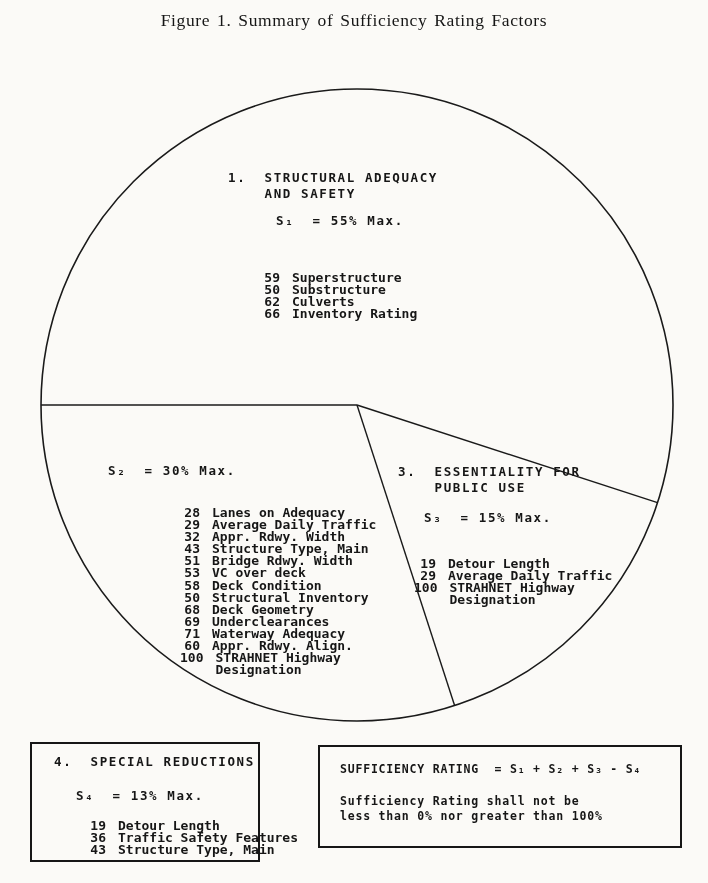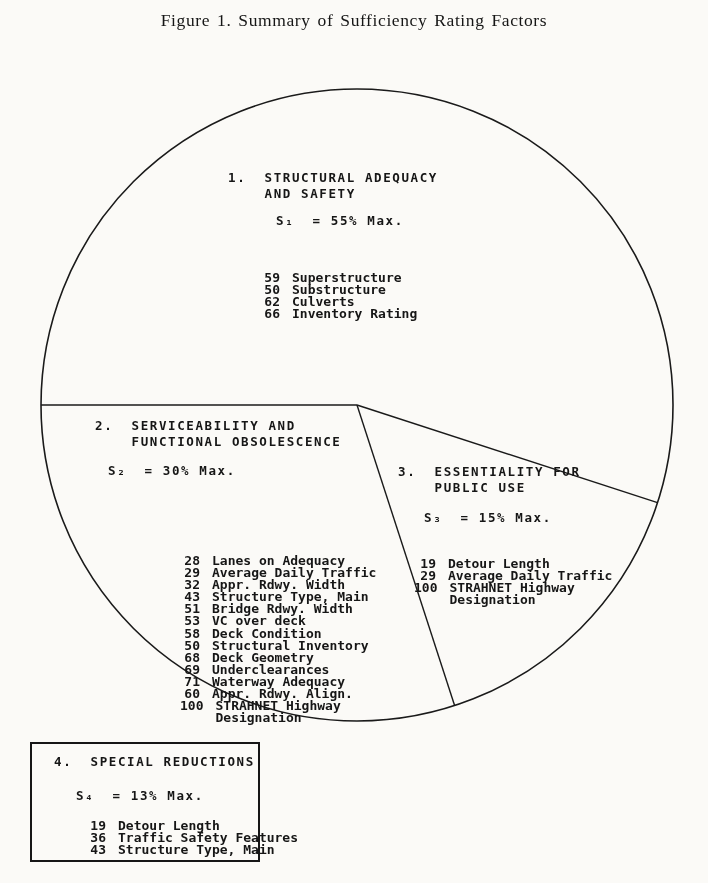--- a/index.html
+++ b/index.html
@@ -73,24 +73,22 @@
     <div class="frow">
         <span class="fnum">62</span>
         <span class="fname">Culverts</span>
       </div>
     <div class="frow">
         <span class="fnum">66</span>
         <span class="fname">Inventory Rating</span>
       </div>
   </div>
 
-  <div class="abs h" style="left:95px; top:418px;">2.  SERVICEABILITY AND
-    FUNCTIONAL OBSOLESCENCE</div>
   <div class="abs h" style="left:108px; top:463px;">S₂  = 30% Max.</div>
-  <div class="abs flist" style="left:180px; top:507px;margin-top:48px; --nw:20px;">
+  <div class="abs flist" style="left:180px; top:507px; --nw:20px;">
     <div class="frow">
         <span class="fnum">28</span>
         <span class="fname">Lanes on Adequacy</span>
       </div>
     <div class="frow">
         <span class="fnum">29</span>
         <span class="fname">Average Daily Traffic</span>
       </div>
     <div class="frow">
         <span class="fnum">32</span>
@@ -170,14 +168,19 @@
           <span class="fnum">36</span>
           <span class="fname">Traffic Safety Features</span>
         </div>
       <div class="frow">
           <span class="fnum">43</span>
           <span class="fname">Structure Type, Main</span>
         </div>
     </div>
   </div>
 
+  <div class="abs box" style="left:318px; top:745px; width:364px; height:103px;">
+    <div class="abs m" style="left:20px; top:15px;">SUFFICIENCY RATING  = S₁ + S₂ + S₃ - S₄</div>
+    <div class="abs m" style="left:20px; top:47px;">Sufficiency Rating shall not be
+less than 0% nor greater than 100%</div>
+  </div>
 
 </div>
 
 </body></html>

